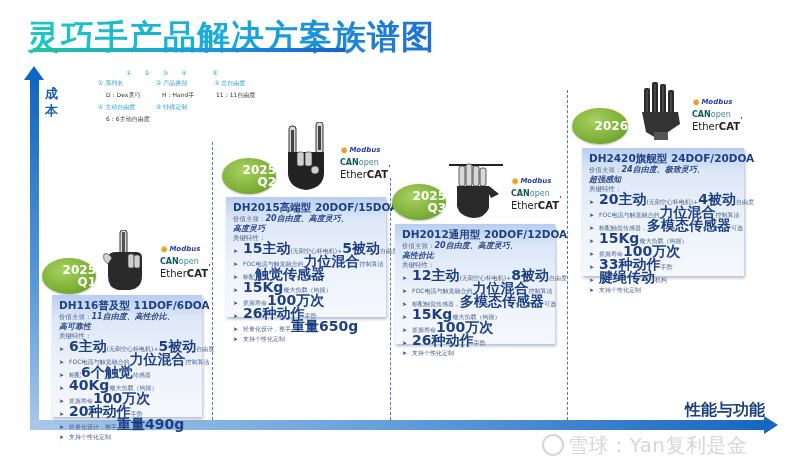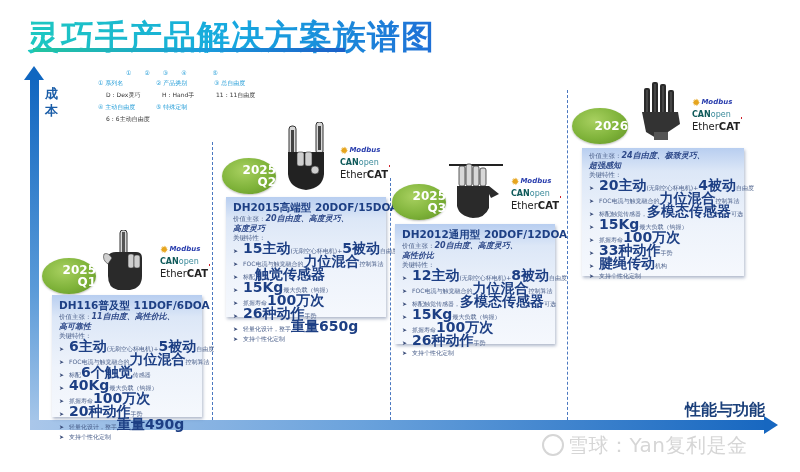--- a/index.html
+++ b/index.html
@@ -363,20 +363,21 @@
       <span class="star">✹</span>
       <span>Modbus</span>
     </div>
   <div class="logo-can">
       <b>CAN</b>
       <i>open</i>
     </div>
   <div class="logo-ether">Ether<b>CAT</b><span class="flag"></span></div>
 </div>
 <div class="card" style="left:582px; top:148px; width:162px; height:128px;">
+  <div class="card-title">DH2420旗舰型 24DOF/20DOA</div>
   <div class="card-value"><span>价值主张：</span><em>24自由度、极致灵巧、</em></div>
   <div class="card-value"><em>超强感知</em></div>
   <div class="card-keys">关键特性：</div>
   <div class="feat bold">
       <span class="arrow">➤</span>
       <span class="big">20主动</span>
       <span>(无刷空心杯电机)+</span>
       <span class="big">4被动</span>
       <span>自由度</span>
     </div>

